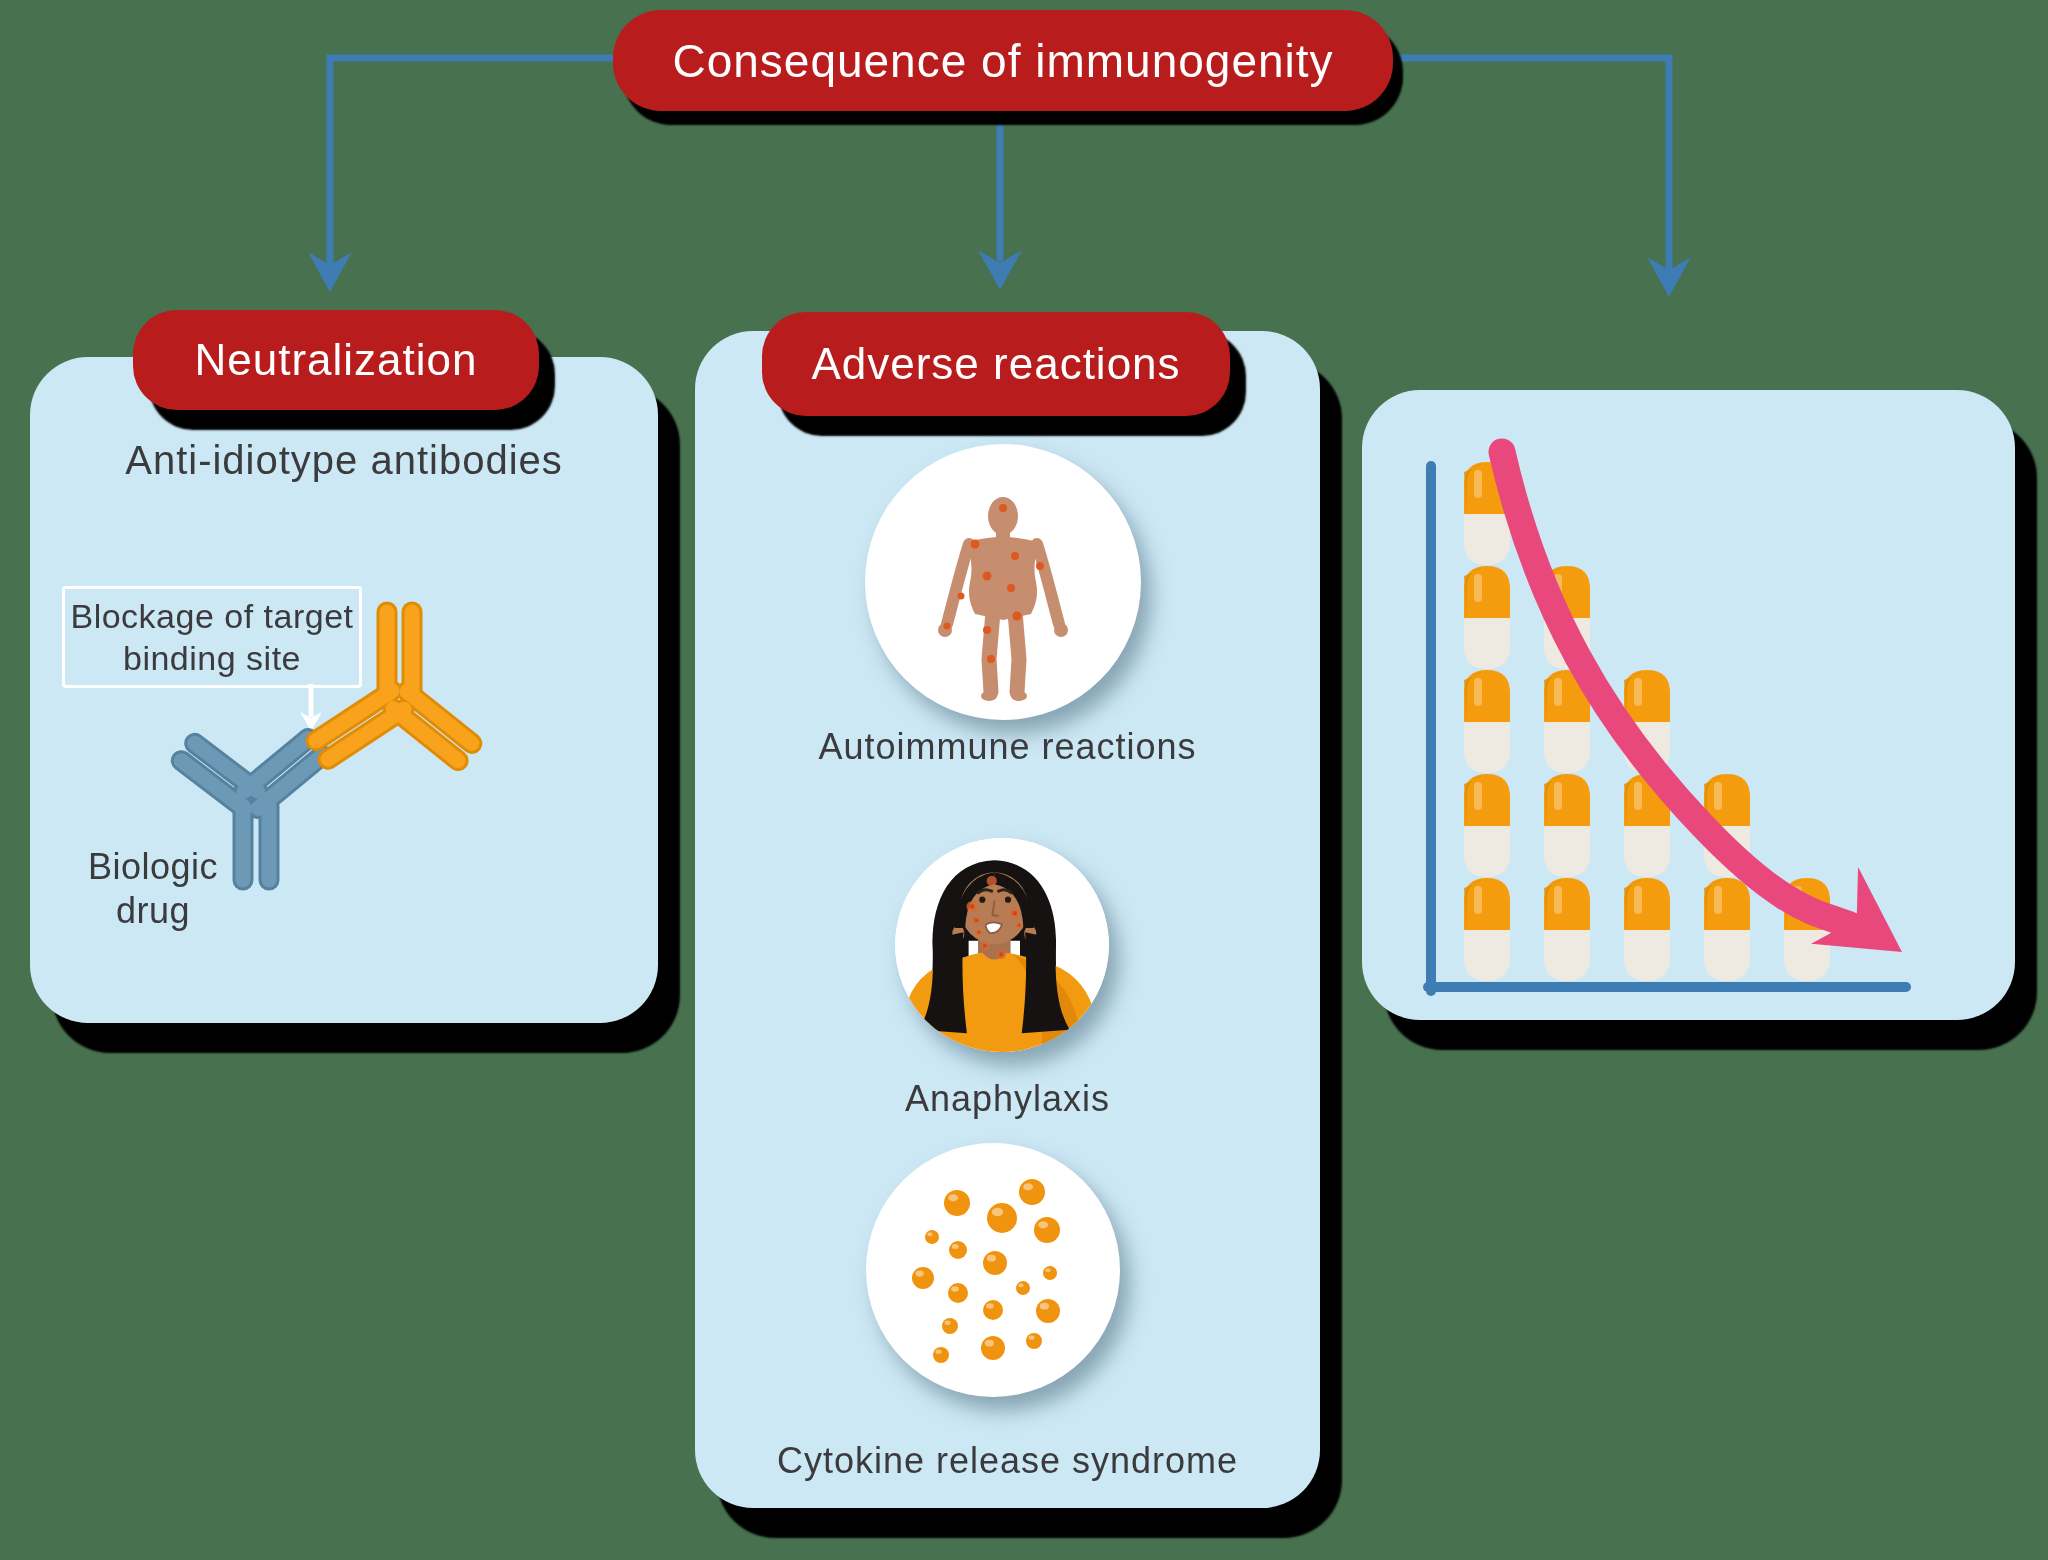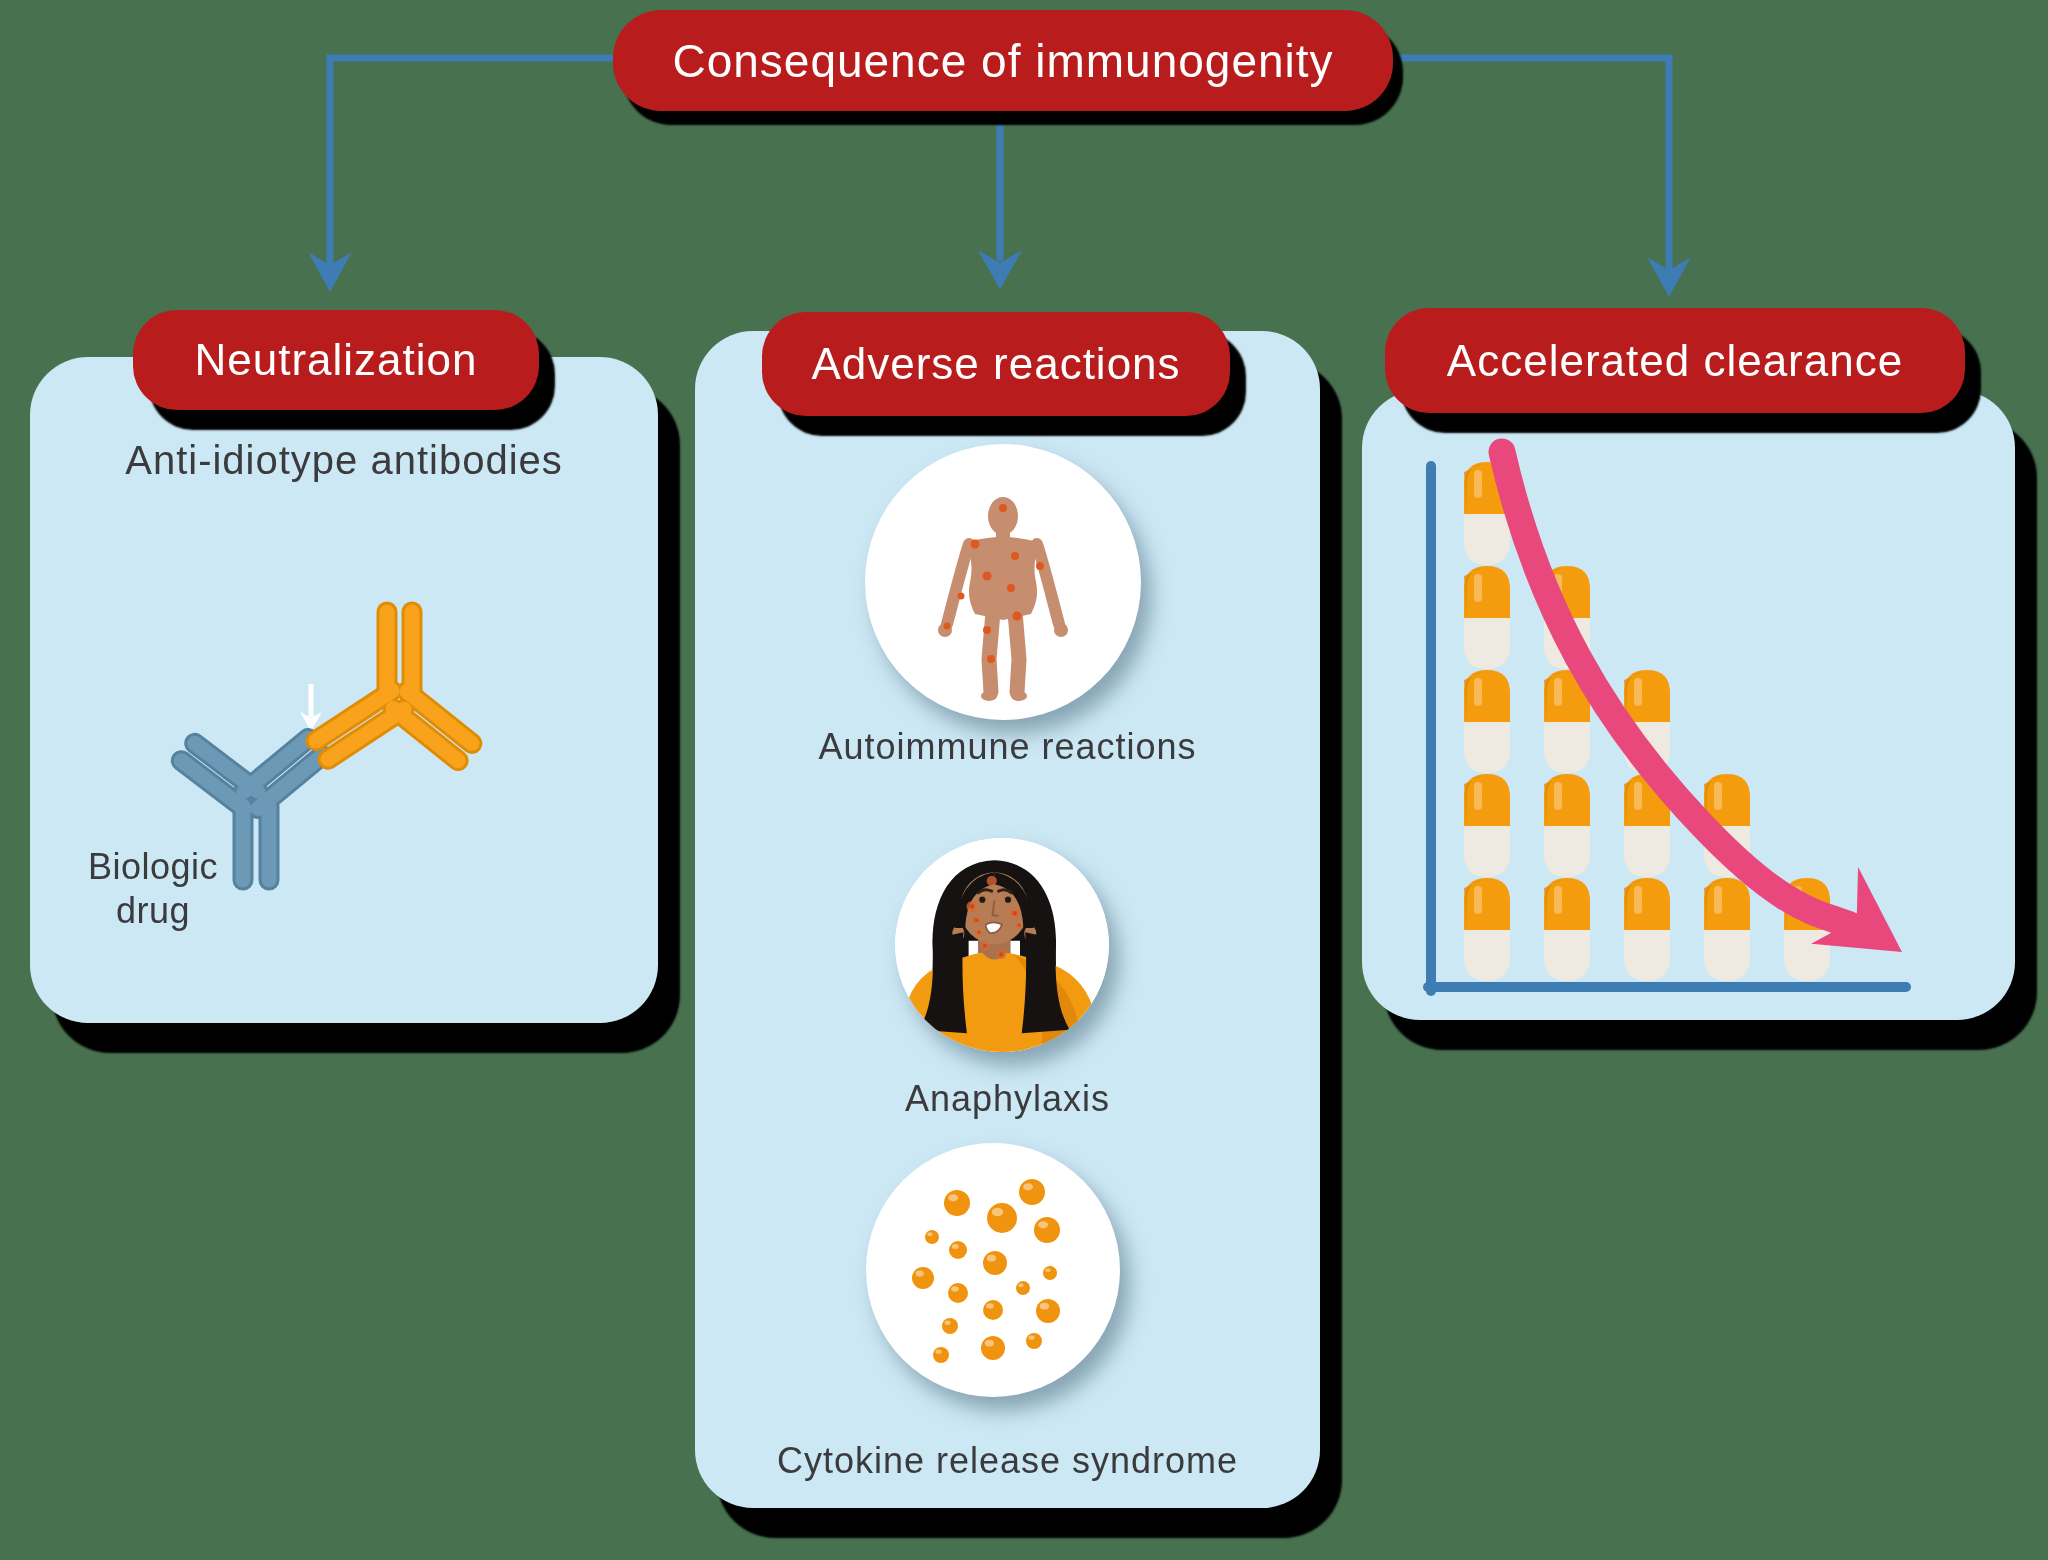--- a/index.html
+++ b/index.html
@@ -85,27 +85,28 @@
   <div class="panel panel-left"></div>
   <div class="panel panel-center"></div>
   <div class="panel panel-right"></div>
 
   <div class="bluebox hdr hdr-left">
     <span>Neutralization</span>
   </div>
   <div class="bluebox hdr hdr-center">
     <span>Adverse reactions</span>
   </div>
-  <div class="bluebox hdr hdr-right">
-    <span>Accelerated clearance</span>
-  </div>
 
   <div class="subtitle darktext">Anti-idiotype antibodies</div>
 
 
+  <div class="blockage-box darktext">
+    <div>Blockage of target</div>
+    <div>binding site</div>
+  </div>
 
   <div class="lbl lbl-biologic darktext">
     <div>Biologic</div>
     <div>drug</div>
   </div>
 
   <svg class="artsvg" style="left:30px;top:357px;" width="628" height="666" viewBox="0 0 628 666">
 
     <g>
       <line x1="281" y1="327" x2="281" y2="360" stroke="#FFFFFF" stroke-width="5"></line>

